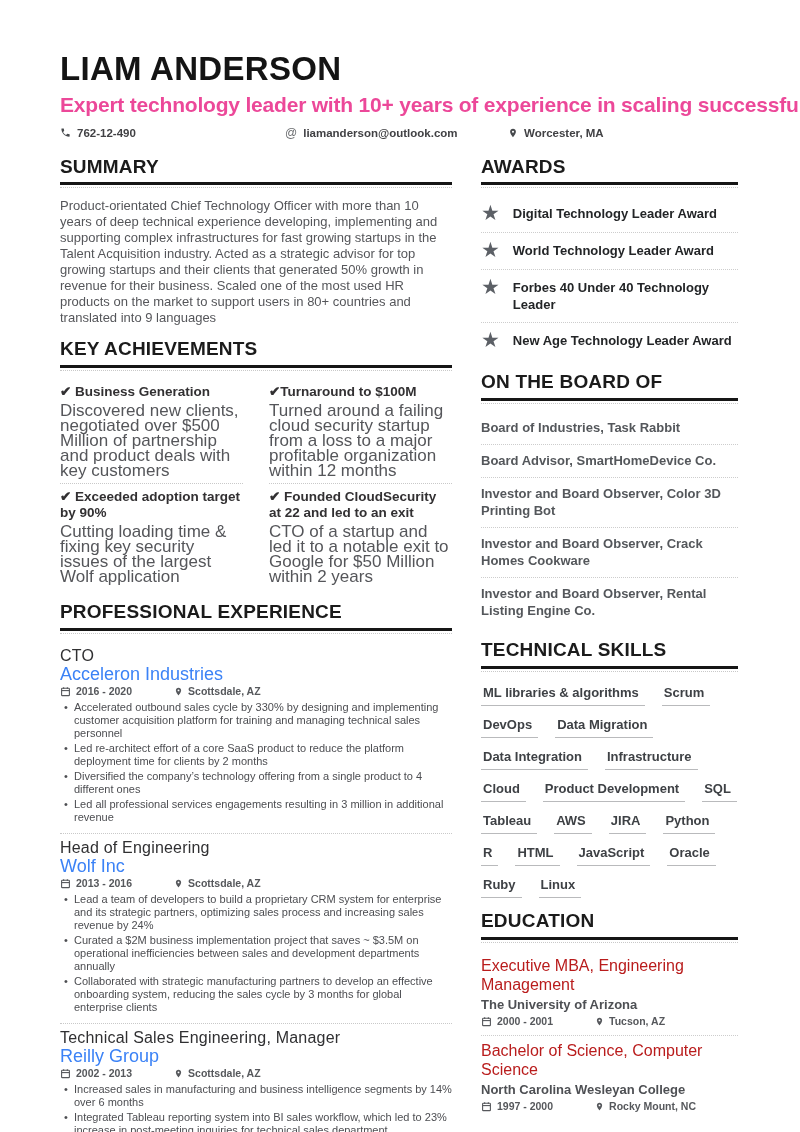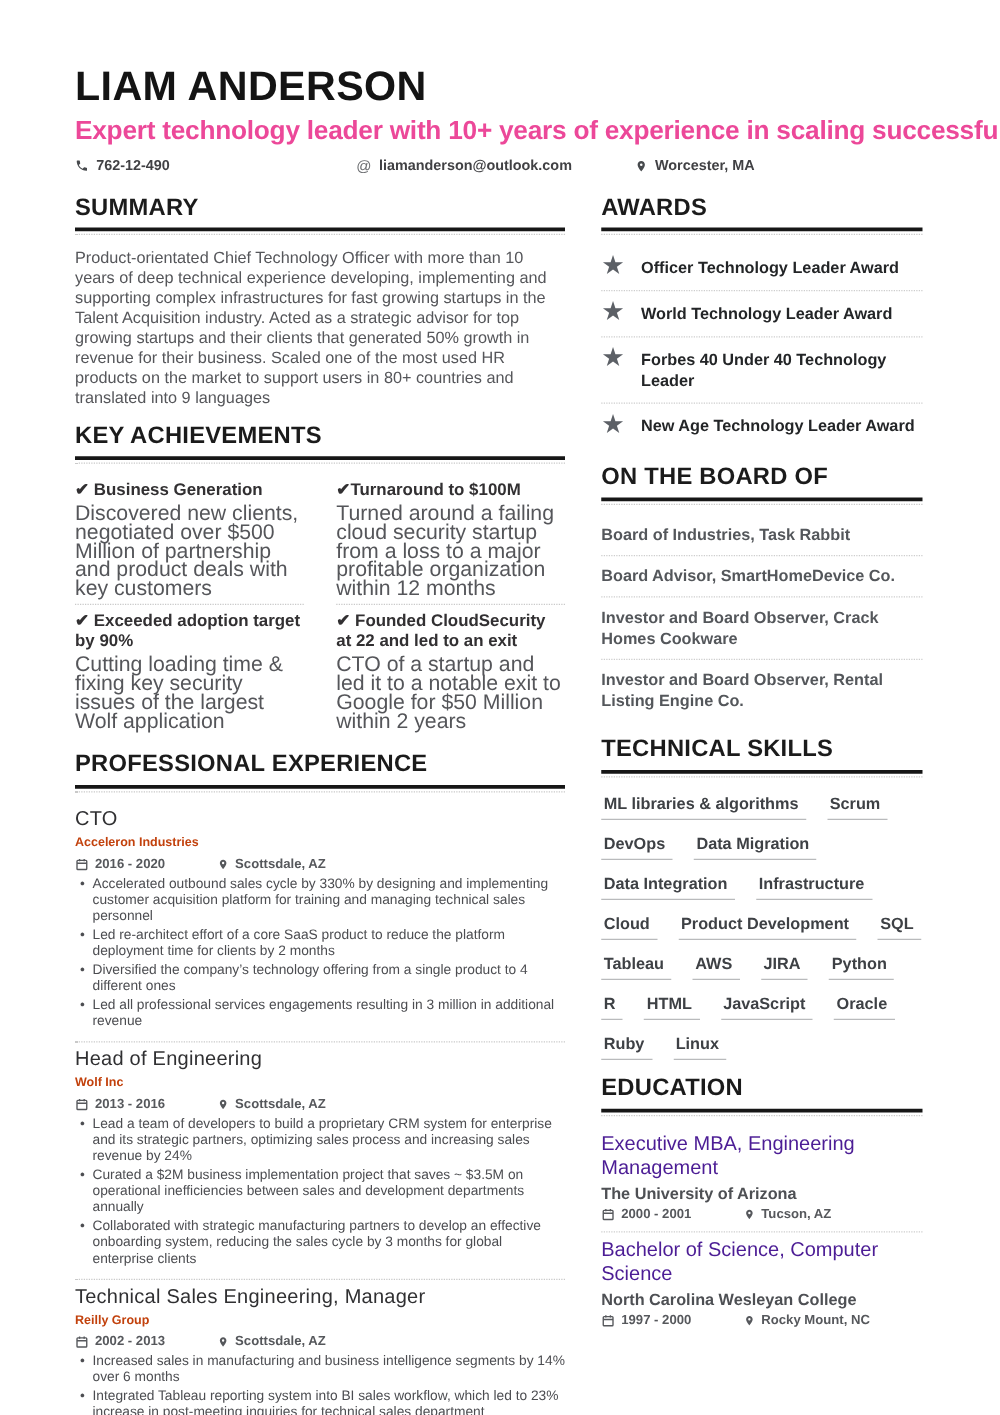--- a/index.html
+++ b/index.html
@@ -39,21 +39,21 @@
   .ach-grid { display:grid; grid-template-columns:1fr 1fr; column-gap:26px; }
   .ach { padding:5px 0 5px; }
   .ach-div { border-bottom:1px dotted #c9c9c9; }
   .ach-title { font-size:13.5px; font-weight:bold; color:#323032; line-height:16px; margin-bottom:3px; }
   .ach-text { font-size:17px; line-height:15px; color:#55565a; }
 
   
   .job { padding:5px 0 7px; border-bottom:1px dotted #c9c9c9; }
   .job:last-child { border-bottom:none; }
   .role { font-size:16px; font-weight:normal; color:#303032; letter-spacing:.2px; line-height:18px; }
-  .company { font-size:10px; font-weight:bold; color:#c2410c; margin-top:2px; line-height:15px; }
+  .company { font-size:18px; font-weight:normal; color:#3b82f6; margin-top:2px; line-height:15px; }
   .meta { display:flex; align-items:center; gap:42px; margin-top:3px; font-size:10.5px; font-weight:bold; color:#56585c; }
   .meta-item { display:flex; align-items:center; gap:5px; }
   .meta-item .c-icn { color:#56585c; }
   .bullets { list-style:none; margin-top:4px; padding-left:14px; }
   .bullets li { position:relative; font-size:11px; line-height:13px; color:#4c4d51; margin-bottom:2px; }
   .bullets li::before { content:"•"; position:absolute; left:-10px; top:0; color:#4c4d51; }
 
   
   .award { display:flex; align-items:flex-start; gap:13px; padding:7px 0 9px; border-bottom:1px dotted #cdcdcd; }
   .award:last-child { border-bottom:none; }
@@ -64,21 +64,21 @@
   .board-item { font-size:13px; font-weight:bold; color:#54575b; line-height:17px; padding:7px 0 8px; border-bottom:1px dotted #cdcdcd; }
   .board-item:last-child { border-bottom:none; }
 
   
   .skills { display:flex; flex-wrap:wrap; column-gap:17px; row-gap:11px; padding-top:5px; }
   .skill { font-size:13px; font-weight:bold; color:#3e4145; padding:0 6px 5px 2px; border-bottom:1px solid #b9babc; white-space:nowrap; }
 
   
   .edu { padding:5px 0 8px; border-bottom:1px dotted #cdcdcd; }
   .edu:last-child { border-bottom:none; }
-  .degree { font-size:16px; font-weight:normal; color:#4c1d95; line-height:19px; }
+  .degree { font-size:16px; font-weight:normal; color:#b91c1c; line-height:19px; }
   .school { font-size:13px; font-weight:bold; color:#4e5054; margin-top:3px; line-height:15px; }
 
   svg { display:block; }
 </style>
 </head>
 <body>
 
 <div class="page">
 
   <div>
@@ -246,21 +246,21 @@
 
     <div class="col-right">
 
       <div class="section">
         <div class="sec-head">
           <div class="sec-title">AWARDS</div>
         </div>
         <div>
             <div class="award">
             <span class="star">★</span>
-            <span class="award-text">Officer Technology Leader Award</span>
+            <span class="award-text">Digital Technology Leader Award</span>
           </div>
             <div class="award">
             <span class="star">★</span>
             <span class="award-text">World Technology Leader Award</span>
           </div>
             <div class="award">
             <span class="star">★</span>
             <span class="award-text">Forbes 40 Under 40 Technology Leader</span>
           </div>
             <div class="award">
@@ -270,20 +270,21 @@
           </div>
       </div>
 
       <div class="section">
         <div class="sec-head">
           <div class="sec-title">ON THE BOARD OF</div>
         </div>
         <div>
             <div class="board-item">Board of Industries, Task Rabbit</div>
             <div class="board-item">Board Advisor, SmartHomeDevice Co.</div>
+            <div class="board-item">Investor and Board Observer, Color 3D Printing Bot</div>
             <div class="board-item">Investor and Board Observer, Crack Homes Cookware</div>
             <div class="board-item">Investor and Board Observer, Rental Listing Engine Co.</div>
           </div>
       </div>
 
       <div class="section">
         <div class="sec-head">
           <div class="sec-title">TECHNICAL SKILLS</div>
         </div>
         <div class="skills">

